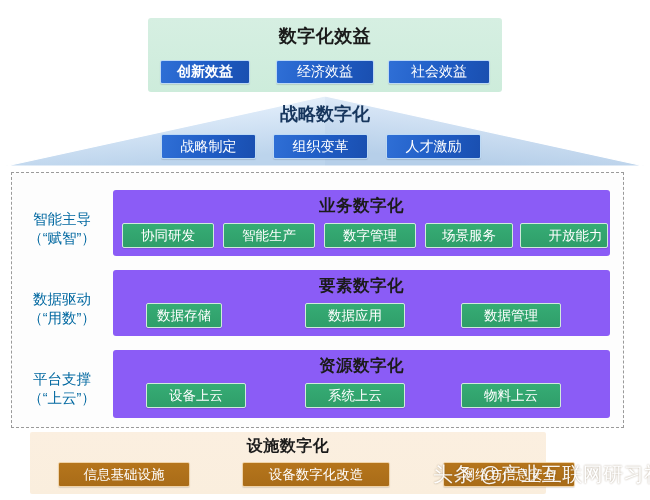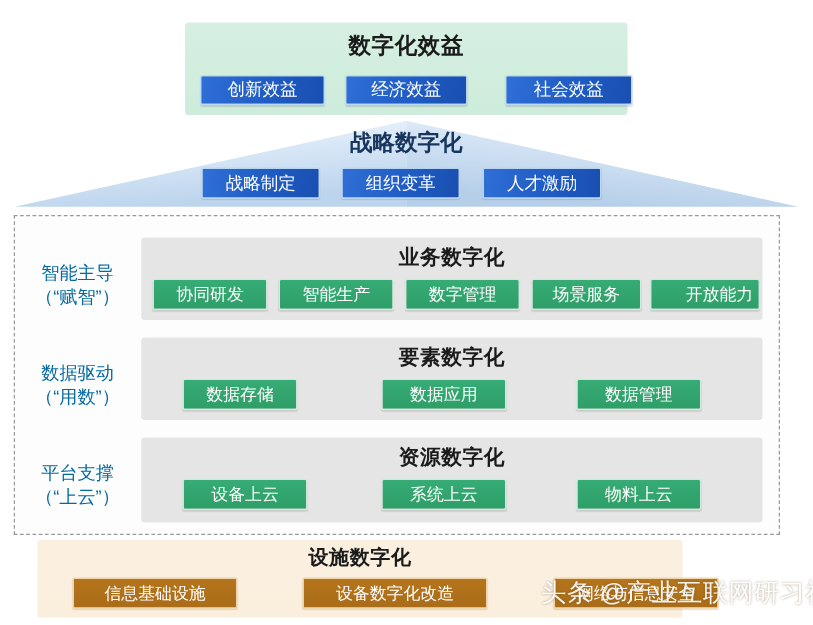--- a/index.html
+++ b/index.html
@@ -30,23 +30,23 @@
     border-radius:3px;
   }
   #benefit-panel .panel-title{top:6px;font-size:18px;}
   .chip-blue{
     background:linear-gradient(100deg,#2f6fd6 0%,#1f5cc4 55%,#1a4fb0 100%);
     border:1.5px solid #bcd9f5;border-radius:2px;
     font-size:14px;
     box-shadow:0 1px 1px rgba(0,0,0,.12);
   }
   #benefit-panel .chip{top:42px;height:24px;}
-  #benefit-chip-0{left:12px;width:100px;}
+  #benefit-chip-0{left:12px;width:90px;font-weight:bold;}
   #benefit-chip-1{left:128px;width:98px;}
-  #benefit-chip-2{left:240px;width:102px;margin-left:16px;}
+  #benefit-chip-2{left:240px;width:102px;}
 
   
   #roof{
     position:absolute;left:6px;top:96px;width:638px;height:72px;
   }
   #roof svg{display:block;width:638px;height:72px;}
   #roof-title{
     position:absolute;left:0;right:0;top:6px;text-align:center;
     font-size:18px;font-weight:bold;color:#17365d;
   }
@@ -62,21 +62,21 @@
   }
 
   
   .layer-label{
     position:absolute;left:14px;width:96px;text-align:center;
     font-size:14.5px;color:#0369a1;line-height:19px;
   }
   .layer-label span{display:block;}
   .layer-panel{
     position:absolute;left:113px;width:497px;
-    background:#e5e5e5;border-radius:3px;box-sizing:border-box;
+    background:#8b5cf6;border-radius:3px;box-sizing:border-box;
   }
   .layer-panel .panel-title{top:5px;font-size:16.5px;}
   .chip-green{
     background:linear-gradient(180deg,#36ac75 0%,#2f9e69 100%);
     border:1.5px solid #cfeadd;border-radius:2px;font-size:13.5px;
     box-shadow:0 1px 1px rgba(0,0,0,.10);
   }
   .layer-panel .chip{top:33px;height:25px;}
 
   #layer-0{top:190px;height:66px;}
@@ -87,21 +87,21 @@
   #label-1{top:290px;}
   #label-2{top:370px;}
 
   
   #l0-chip-0{left:9px;width:92px;}
   #l0-chip-1{left:110px;width:92px;}
   #l0-chip-2{left:211px;width:92px;}
   #l0-chip-3{left:312px;width:88px;}
   #l0-chip-4{left:407px;width:88px;padding-left:23px;}
   
-  #l1-chip-0{left:33px;width:92px;}
+  #l1-chip-0{left:33px;width:76px;}
   #l1-chip-1{left:192px;width:100px;}
   #l1-chip-2{left:348px;width:100px;}
   
   #l2-chip-0{left:33px;width:100px;}
   #l2-chip-1{left:192px;width:100px;}
   #l2-chip-2{left:348px;width:100px;}
 
   
   #foundation-panel{
     position:absolute;left:30px;top:432px;width:516px;height:62px;

